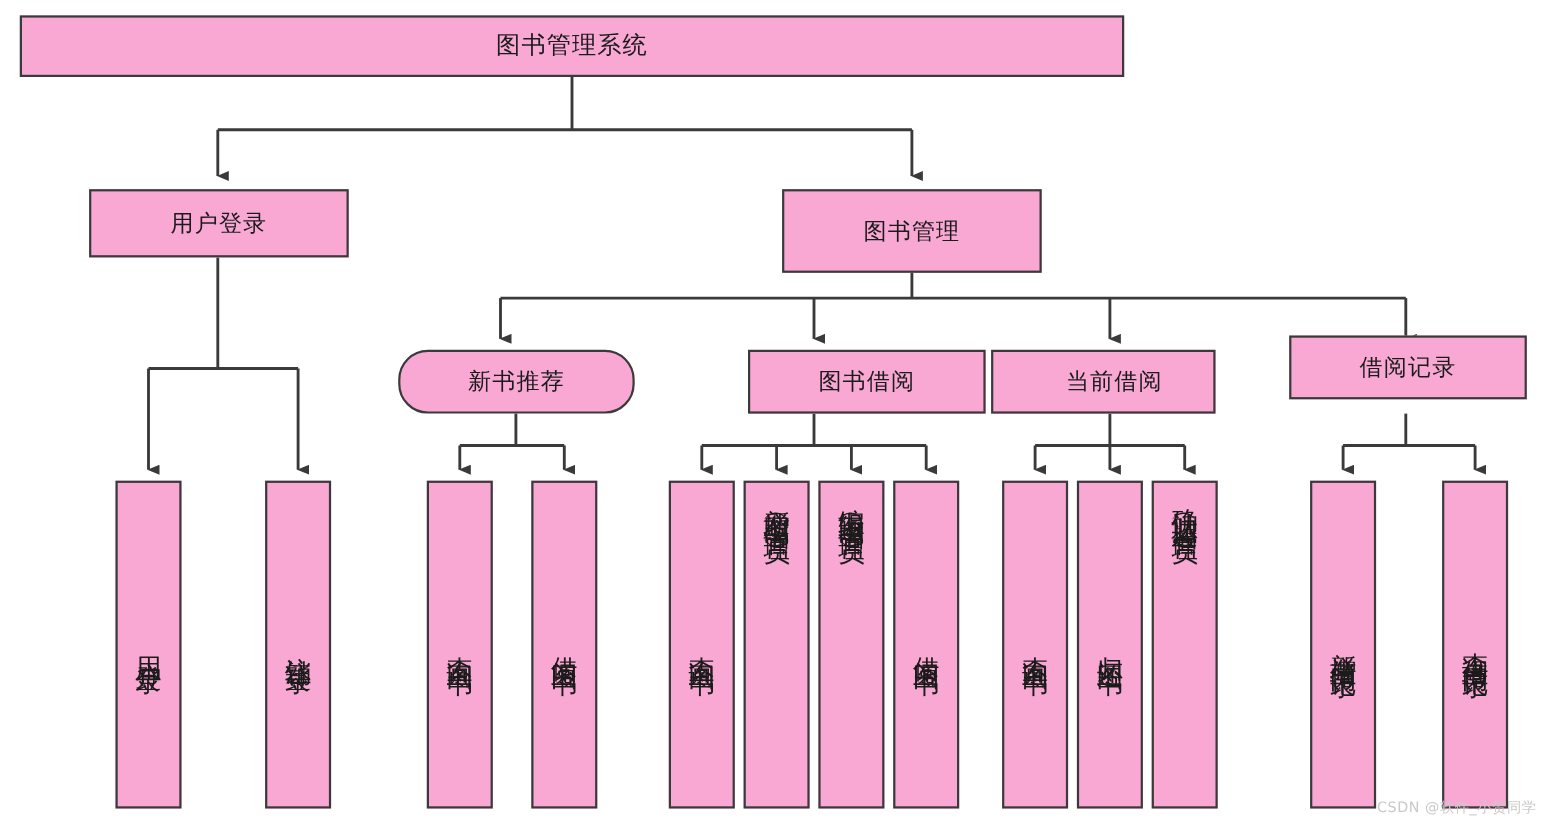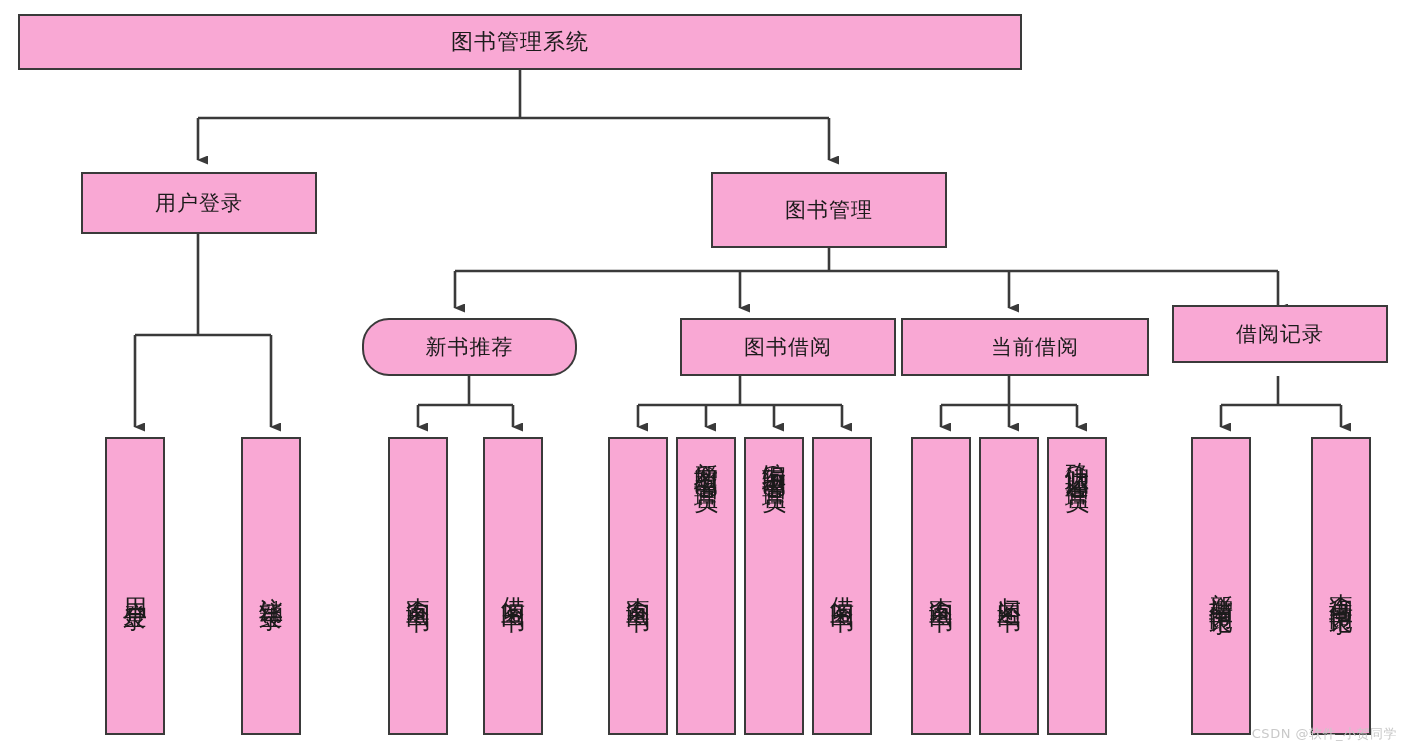--- a/index.html
+++ b/index.html
@@ -123,21 +123,21 @@
   <div class="node h" style="left:711px;top:172px;width:236px;height:76px;">
     <span class="lbl">图书管理</span>
   </div>
 
   <div class="node h" style="left:362px;top:318px;width:215px;height:58px;border-radius:27px;">
     <span class="lbl">新书推荐</span>
   </div>
   <div class="node h" style="left:632px;top:318px;width:216px;height:58px;margin-left:48px;">
     <span class="lbl">图书借阅</span>
   </div>
-  <div class="node h" style="left:901px;top:318px;width:248px;height:58px;padding-left:20px;">
+  <div class="node h" style="left:901px;top:318px;width:204px;height:58px;padding-left:20px;">
     <span class="lbl">当前借阅</span>
   </div>
   <div class="node h" style="left:1172px;top:305px;width:216px;height:58px;">
     <span class="lbl">借阅记录</span>
   </div>
 
   <div class="node v mid" style="left:105px;top:437px;width:60px;height:298px;">
     <span class="lbl">用户登录</span>
   </div>
   <div class="node v mid" style="left:241px;top:437px;width:60px;height:298px;">

